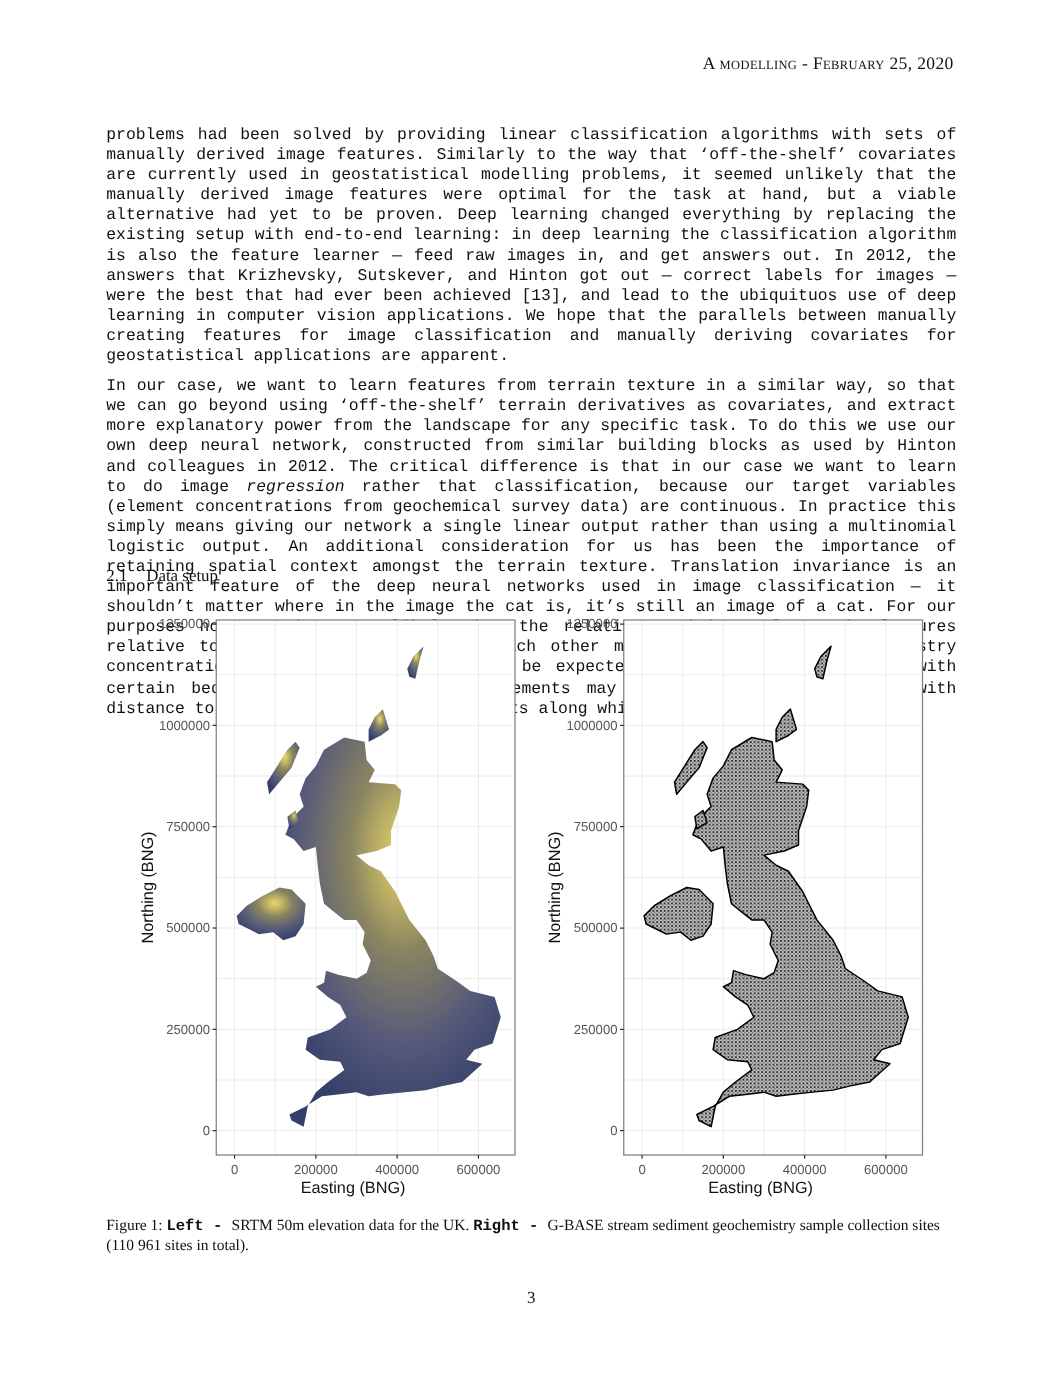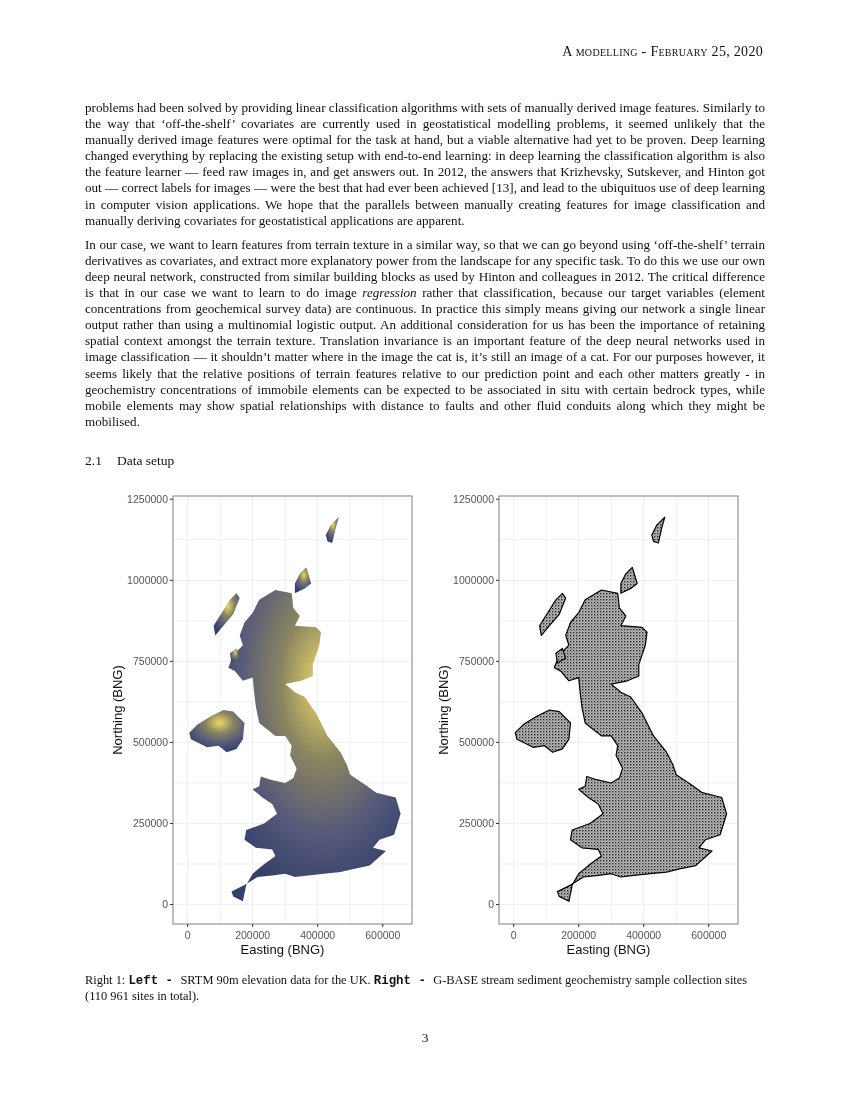--- a/index.html
+++ b/index.html
@@ -1,21 +1,21 @@
 <!DOCTYPE html>
 <html><head>
 <meta charset="utf-8">
 <style>
   html, body { margin:0; padding:0; background:#fff; }
   body { width:850px; height:1100px; position:relative; overflow:hidden;
          font-family:"Liberation Serif", "DejaVu Serif", serif; color:#111; }
   .running-head { position:absolute; right:87px; top:44px; font-size:14px; letter-spacing:0.3px; }
   .running-head .sc { font-variant:small-caps; }
   .body { position:absolute; left:85px; top:100px; width:680px; font-size:13.1px; line-height:16.1px; text-align:justify; }
-  .body p { margin:0 0 8px 0; }
+  .body p { margin:0 0 8px 0;font-family:Liberation Mono, monospace; }
   .body em { font-style:italic; }
   .section { position:absolute; left:85px; top:453px; font-size:13.5px; font-weight:normal; }
   .section .num { display:inline-block; width:32px; }
   .fig { position:absolute; left:100px; top:485px; width:650px; height:475px; }
   .panel { position:absolute; top:0; width:330px; height:475px; }
   .panel svg { display:block; }
   .tick-label { font-family:"Liberation Sans","DejaVu Sans",sans-serif; font-size:10.5px; fill:#555; }
   .axis-title { font-family:"Liberation Sans","DejaVu Sans",sans-serif; font-size:13px; fill:#111; }
   .caption { position:absolute; left:85px; top:973px; width:680px; font-size:12.4px; line-height:15px; }
   .caption b { font-weight:bold;font-family:Liberation Mono, monospace; }
@@ -161,16 +161,16 @@
         <text x="217.70068027210885" y="454" text-anchor="middle" class="tick-label">400000</text>
         <line x1="282.734693877551" y1="439" x2="282.734693877551" y2="442" stroke="#333" stroke-width="1"></line>
         <text x="282.734693877551" y="454" text-anchor="middle" class="tick-label">600000</text>
         <text x="182.5" y="469" text-anchor="middle" class="axis-title">Easting (BNG)</text>
         <text x="0" y="0" text-anchor="middle" class="axis-title" transform="translate(22,225) rotate(-90)">Northing (BNG)</text>
       </svg>
     </div>
 </div>
 
 <div class="caption">
-  <span>Right 1: </span><b>Left - </b><span>SRTM 90m elevation data for the UK. </span><b>Right - </b><span>G-BASE stream sediment geochemistry sample collection sites (110 961 sites in total).</span>
+  <span>Figure 1: </span><b>Left - </b><span>SRTM 50m elevation data for the UK. </span><b>Right - </b><span>G-BASE stream sediment geochemistry sample collection sites (110 961 sites in total).</span>
 </div>
 
 <div class="page-num">3</div>
 
 </body></html>

